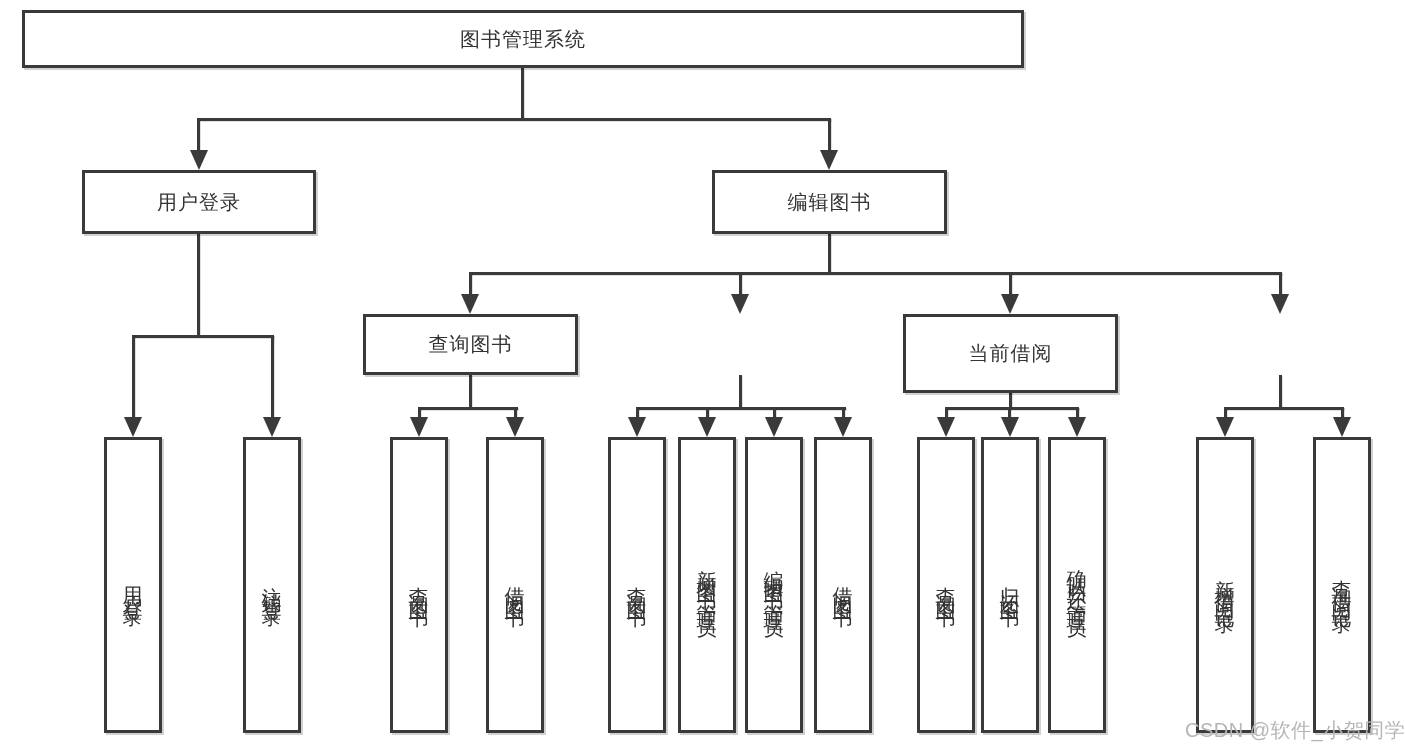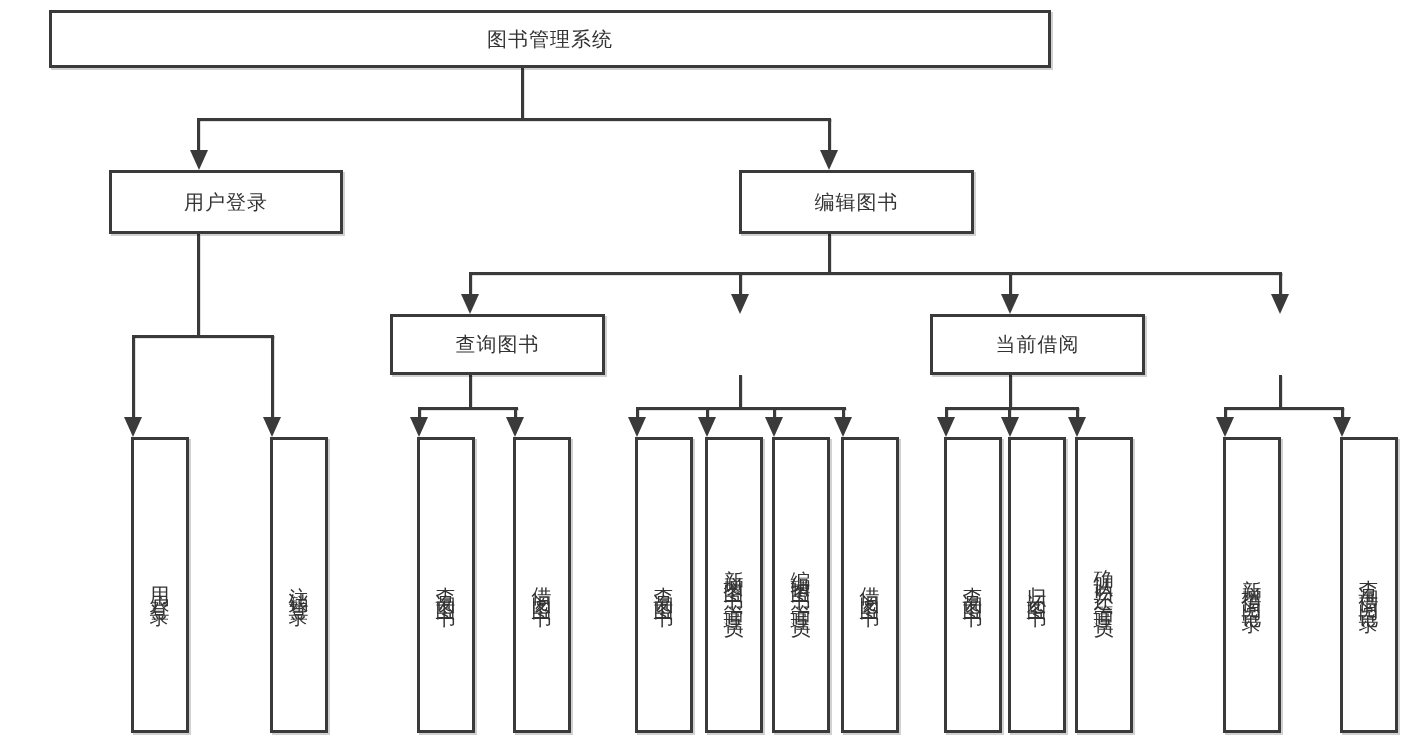--- a/index.html
+++ b/index.html
@@ -10,21 +10,21 @@
   }
   html,body{margin:0;padding:0;background:#ffffff;}
   #stage{
     position:relative;width:1405px;height:747px;background:#ffffff;overflow:hidden;
     font-family:"Liberation Sans","DejaVu Sans",sans-serif;color:var(--text);
   }
   .box{
     position:absolute;box-sizing:border-box;background:var(--box-bg);
     border:3px solid var(--line);
     box-shadow:2px 2px 0 rgba(0,0,0,0.18);
-    display:flex;align-items:center;justify-content:center;margin-left:27px;
+    display:flex;align-items:center;justify-content:center;
   }
   .hlabel{
     font-size:20px;color:var(--text);white-space:nowrap;letter-spacing:1px;
   }
   .vlabel{
     font-size:20px;color:var(--text);
     writing-mode:vertical-rl;text-orientation:mixed;
     letter-spacing:7px;line-height:1.0;
   }
   .line{
@@ -112,21 +112,21 @@
   <div class="box" style="left:82px;top:170px;width:234px;height:64px">
     <span class="hlabel">用户登录</span>
   </div>
   <div class="box" style="left:712px;top:170px;width:235px;height:64px">
     <span class="hlabel">编辑图书</span>
   </div>
 
   <div class="box" style="left:363px;top:314px;width:215px;height:61px">
     <span class="hlabel">查询图书</span>
   </div>
-  <div class="box" style="left:903px;top:314px;width:215px;height:61px">
+  <div class="box" style="left:903px;top:314px;width:215px;height:79px">
     <span class="hlabel">当前借阅</span>
   </div>
 
   <div class="box" style="left:104px;top:437px;width:58px;height:296px">
     <span class="vlabel">用户登录</span>
   </div>
   <div class="box" style="left:243px;top:437px;width:58px;height:296px">
     <span class="vlabel">注销登录</span>
   </div>
 
@@ -160,14 +160,15 @@
     <span class="vlabel">确认归还（管理员）</span>
   </div>
 
   <div class="box" style="left:1196px;top:437px;width:58px;height:296px">
     <span class="vlabel">新增借阅记录</span>
   </div>
   <div class="box" style="left:1313px;top:437px;width:58px;height:296px">
     <span class="vlabel">查询借阅记录</span>
   </div>
 
+  <div class="watermark">CSDN @软件_小贺同学</div>
 
 </div>
 
 </body></html>

